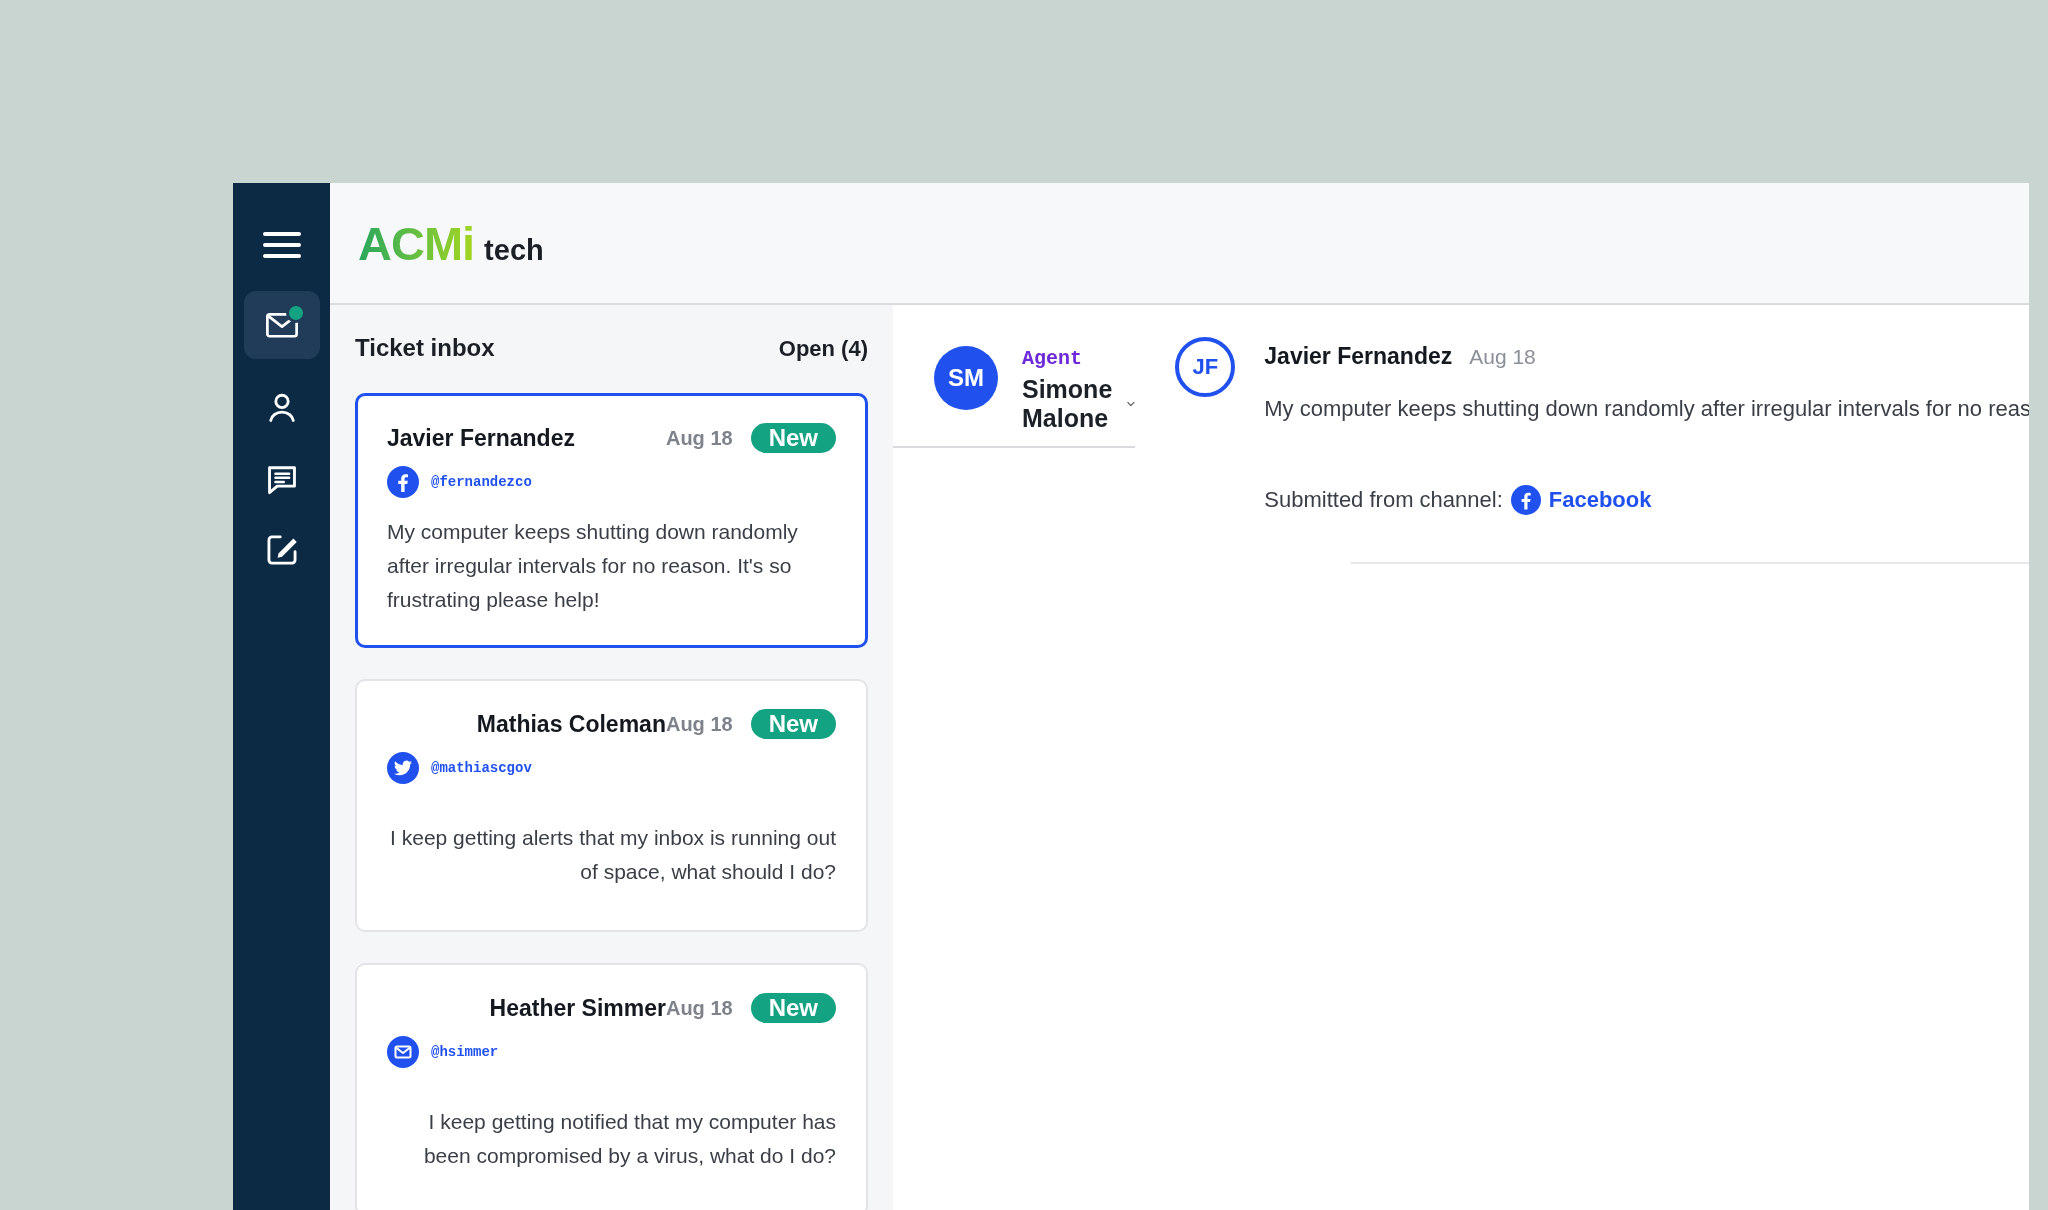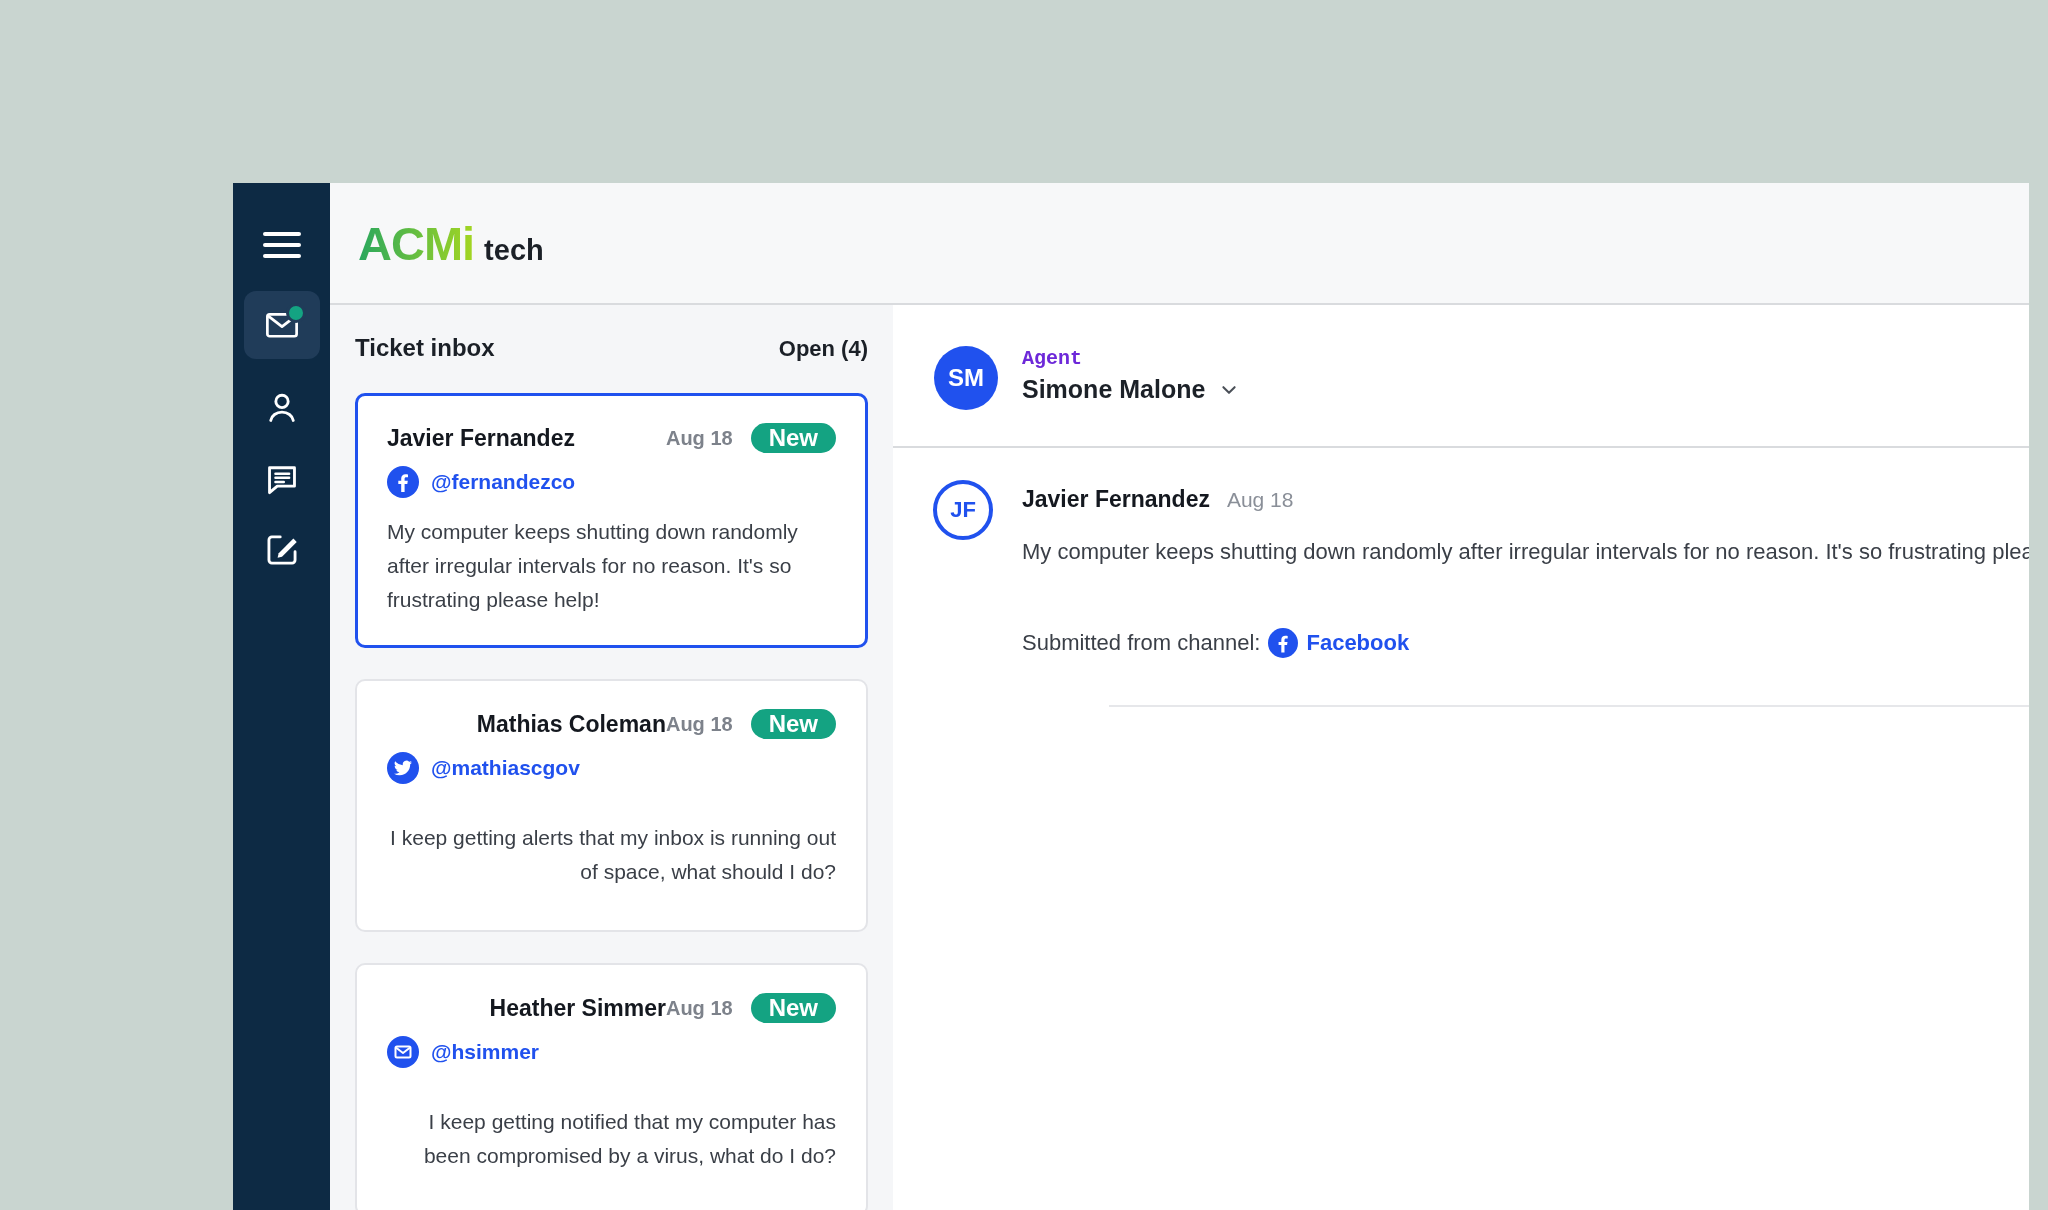--- a/index.html
+++ b/index.html
@@ -89,39 +89,39 @@
     font-size: 24px; font-weight: 700;
     padding: 5px 18px; border-radius: 15px; line-height: 20px;
   }
   .t-row2 { display: flex; align-items: center; margin-top: 13px; gap: 12px; }
   .chan-circle {
     width: 32px; height: 32px; border-radius: 50%;
     background: var(--accent-blue, #2051ee);
     display: flex; align-items: center; justify-content: center; flex: 0 0 32px;
   }
   .chan-circle.small { width: 30px; height: 30px; flex-basis: 30px; }
-  .t-handle { font-size: 21px; font-weight: 600; color: var(--accent-blue, #2051ee); cursor: pointer; }
+  .t-handle { font-size: 14px; font-weight: 600; color: var(--accent-blue, #2051ee); cursor: pointer; font-family: Liberation Mono, monospace; }
   .t-msg { margin-top: 17px; font-size: 21px; line-height: 34px; color: var(--text-body, #3a3f47); }
   .t-msg.late { margin-top: 37px; }
   
-  .main-panel { flex: 1; background: #fff; min-width: 0; display: flex; flex-direction: column; }
+  .main-panel { flex: 1; background: #fff; min-width: 0; display: flex; }
   .agent-header {
     height: 143px; flex: 0 0 143px;
     border-bottom: 2px solid var(--divider, #d9dbde);
     display: flex; padding: 41px 0 0 41px; position: relative;
   }
   .avatar-sm {
     width: 64px; height: 64px; border-radius: 50%;
     background: var(--accent-blue, #2051ee); color: #fff;
     font-size: 24px; font-weight: 700;
     display: flex; align-items: center; justify-content: center; flex: 0 0 64px;
   }
   .agent-meta { margin-left: 24px; display: flex; flex-direction: column; gap: 5px; padding-top: 1px; }
   .agent-label { font-size: 20px; font-weight: 600; color: #6d28d9; font-family: Liberation Mono, monospace; }
-  .agent-name-row { display: flex; align-items: center; gap: 15px; cursor: pointer; }
+  .agent-name-row { display: flex; align-items: center; gap: 5px; cursor: pointer; }
   .agent-name { font-size: 25px; font-weight: 700; color: #1c2128; }
   .conversation { padding: 32px 0 0 40px; position: relative; flex: 1; min-width: 0; }
   .msg-row { display: flex; gap: 29px; }
   .avatar-jf {
     width: 60px; height: 60px; border-radius: 50%;
     background: #fff; border: 4px solid var(--accent-blue, #2051ee);
     color: var(--accent-blue, #2051ee); font-size: 22px; font-weight: 700;
     display: flex; align-items: center; justify-content: center; flex: 0 0 60px;
   }
   .msg-col { flex: 1; min-width: 0; padding-top: 6px; }

